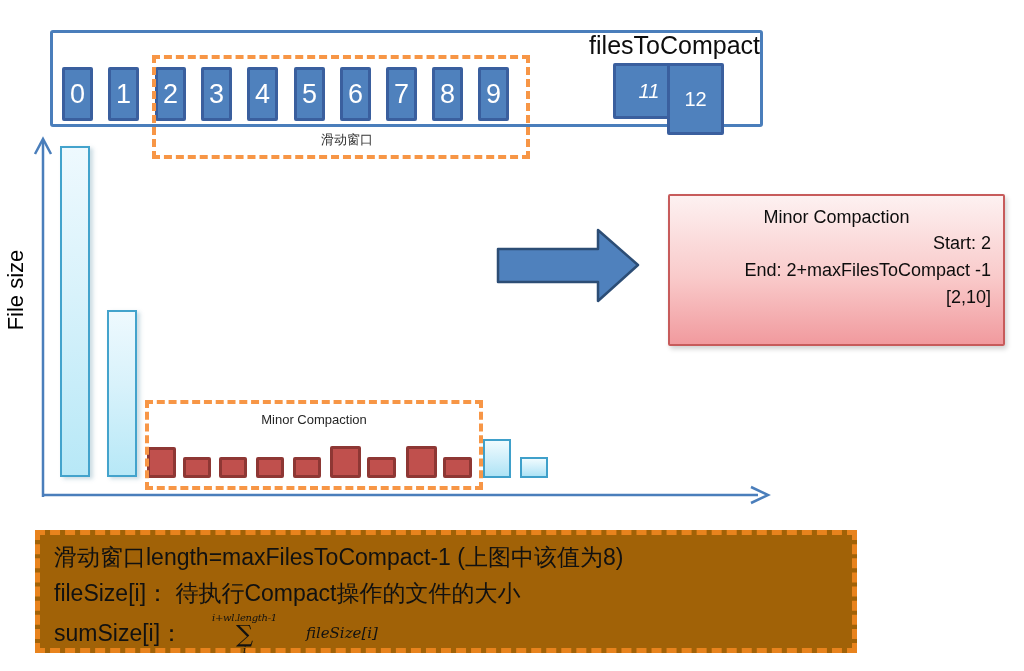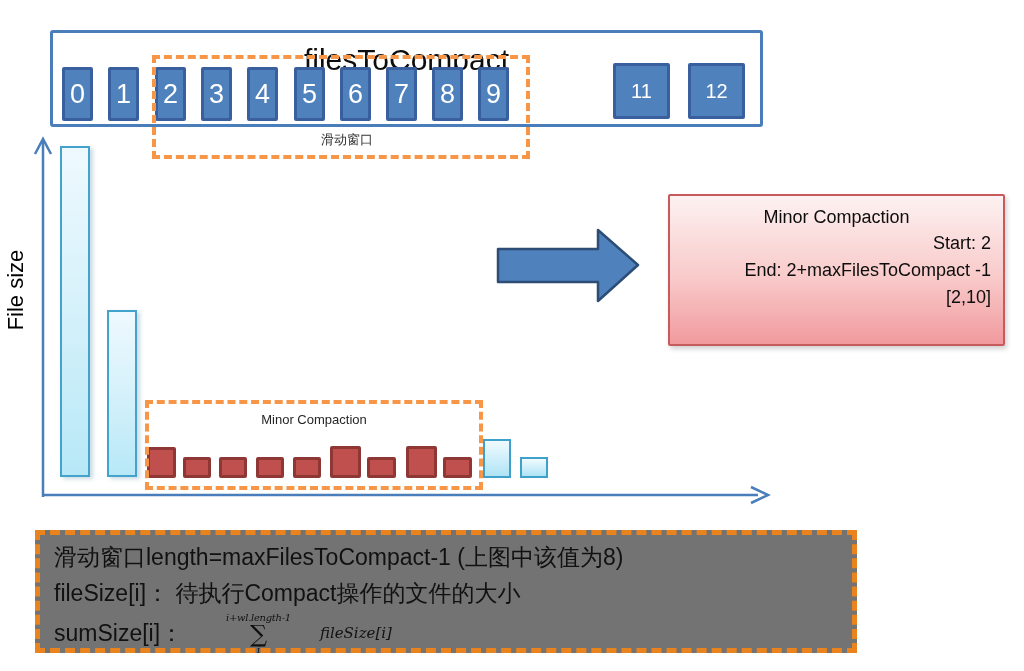--- a/index.html
+++ b/index.html
@@ -7,22 +7,22 @@
     position:relative; width:1024px; height:671px; overflow:hidden;
     background:#ffffff; font-family:"Liberation Sans", sans-serif;
   }
   
   .files-box {
     position:absolute; left:50px; top:30px; width:713px; height:97px;
     border:3px solid #4a7ebb; border-radius:3px; background:transparent;
     box-sizing:border-box;
   }
   .files-title {
-    position:absolute; left:0; right:0; top:-2px; text-align:center;
-    font-size:30px; color:#0d0d0d;margin-top:12px;
+    position:absolute; left:0; right:0; top:-2px; text-align:right;
+    font-size:25px; color:#0d0d0d;
   }
   .file-square {
     position:absolute; background:#4f81bd; border:3px solid #3a5f9e; border-radius:2px;
     color:#ffffff; display:flex; align-items:center; justify-content:center;
     font-size:27px; box-sizing:border-box; z-index:3;
   }
   .file-square.wide { font-size:20px; }
   
   .window-box {
     position:absolute; left:152px; top:55px; width:378px; height:104px;
@@ -68,28 +68,28 @@
     border:2px solid #c75b5b; border-radius:2px; box-sizing:border-box;
     background:linear-gradient(to bottom,#fdf1f1 0%,#f9caca 55%,#f19a9e 100%);
     box-shadow:2px 3px 5px rgba(0,0,0,0.18);
     padding:8px 12px; font-size:18px; color:#0d0d0d; z-index:5;
   }
   .callout-title { text-align:center; line-height:26px; }
   .callout-line { text-align:right; line-height:27px; }
   
   .notes-box {
     position:absolute; left:35px; top:530px; width:822px; height:123px;
-    border:5px dashed #e8831d; box-sizing:border-box; background:#737373;
+    border:5px dashed #e8831d; box-sizing:border-box; background:#a16207;
     padding:4px 0 0 14px; font-size:23px; color:#111111; z-index:5;
   }
   .note-line { line-height:36px; white-space:nowrap; }
   .note-line3 { display:flex; align-items:center; height:44px; white-space:nowrap;gap:25px; }
   .sum-block {
     display:inline-flex; flex-direction:column; align-items:center;
-    margin:0 4px 0 18px; font-family:"DejaVu Serif", serif;
+    margin:0 4px 0 4px; font-family:"DejaVu Serif", serif;
   }
   .sum-upper { font-size:10px; font-style:italic; line-height:10px; letter-spacing:-0.3px; }
   .sum-sigma { font-size:24px; line-height:22px; font-style:normal; }
   .sum-lower { font-size:10px; font-style:italic; line-height:9px; }
   .sum-term  { font-family:"DejaVu Serif", serif; font-style:italic; font-size:15px; margin-right:24px; }
 </style>
 </head>
 <body>
 
 <div class="canvas">
@@ -146,22 +146,22 @@
 <div class="file-square" style="left: 62px; top: 67px; width: 31px; height: 54px;">0</div>
     <div class="file-square" style="left: 108px; top: 67px; width: 31px; height: 54px;">1</div>
     <div class="file-square" style="left: 155px; top: 67px; width: 31px; height: 54px;">2</div>
     <div class="file-square" style="left: 201px; top: 67px; width: 31px; height: 54px;">3</div>
     <div class="file-square" style="left: 247px; top: 67px; width: 31px; height: 54px;">4</div>
     <div class="file-square" style="left: 294px; top: 67px; width: 31px; height: 54px;">5</div>
     <div class="file-square" style="left: 340px; top: 67px; width: 31px; height: 54px;">6</div>
     <div class="file-square" style="left: 386px; top: 67px; width: 31px; height: 54px;">7</div>
     <div class="file-square" style="left: 432px; top: 67px; width: 31px; height: 54px;">8</div>
     <div class="file-square" style="left: 478px; top: 67px; width: 31px; height: 54px;">9</div>
-    <div class="file-square wide" style="left: 613px; top: 63px; width: 57px; height: 56px;">11</div>
-    <div class="file-square wide" style="left: 688px; top: 63px; width: 57px; height: 56px;">12</div>
+    <div class="file-square wide" style="left: 613px; top: 63px; width: 72px; height: 56px; font-style: italic;">11</div>
+    <div class="file-square wide" style="left: 667px; top: 63px; width: 57px; height: 72px;">12</div>
     <div class="bar bar-cyan" style="left: 60px; top: 146px; width: 30px; height: 331px;"></div>
     <div class="bar bar-cyan" style="left: 107px; top: 310px; width: 30px; height: 167px;"></div>
     <div class="bar bar-red" style="left: 147px; top: 447px; width: 29px; height: 31px;"></div>
     <div class="bar bar-red" style="left: 183px; top: 457px; width: 28px; height: 21px;"></div>
     <div class="bar bar-red" style="left: 219px; top: 457px; width: 28px; height: 21px;"></div>
     <div class="bar bar-red" style="left: 256px; top: 457px; width: 28px; height: 21px;"></div>
     <div class="bar bar-red" style="left: 293px; top: 457px; width: 28px; height: 21px;"></div>
     <div class="bar bar-red" style="left: 330px; top: 446px; width: 31px; height: 32px;"></div>
     <div class="bar bar-red" style="left: 367px; top: 457px; width: 29px; height: 21px;"></div>
     <div class="bar bar-red" style="left: 406px; top: 446px; width: 31px; height: 32px;"></div>

